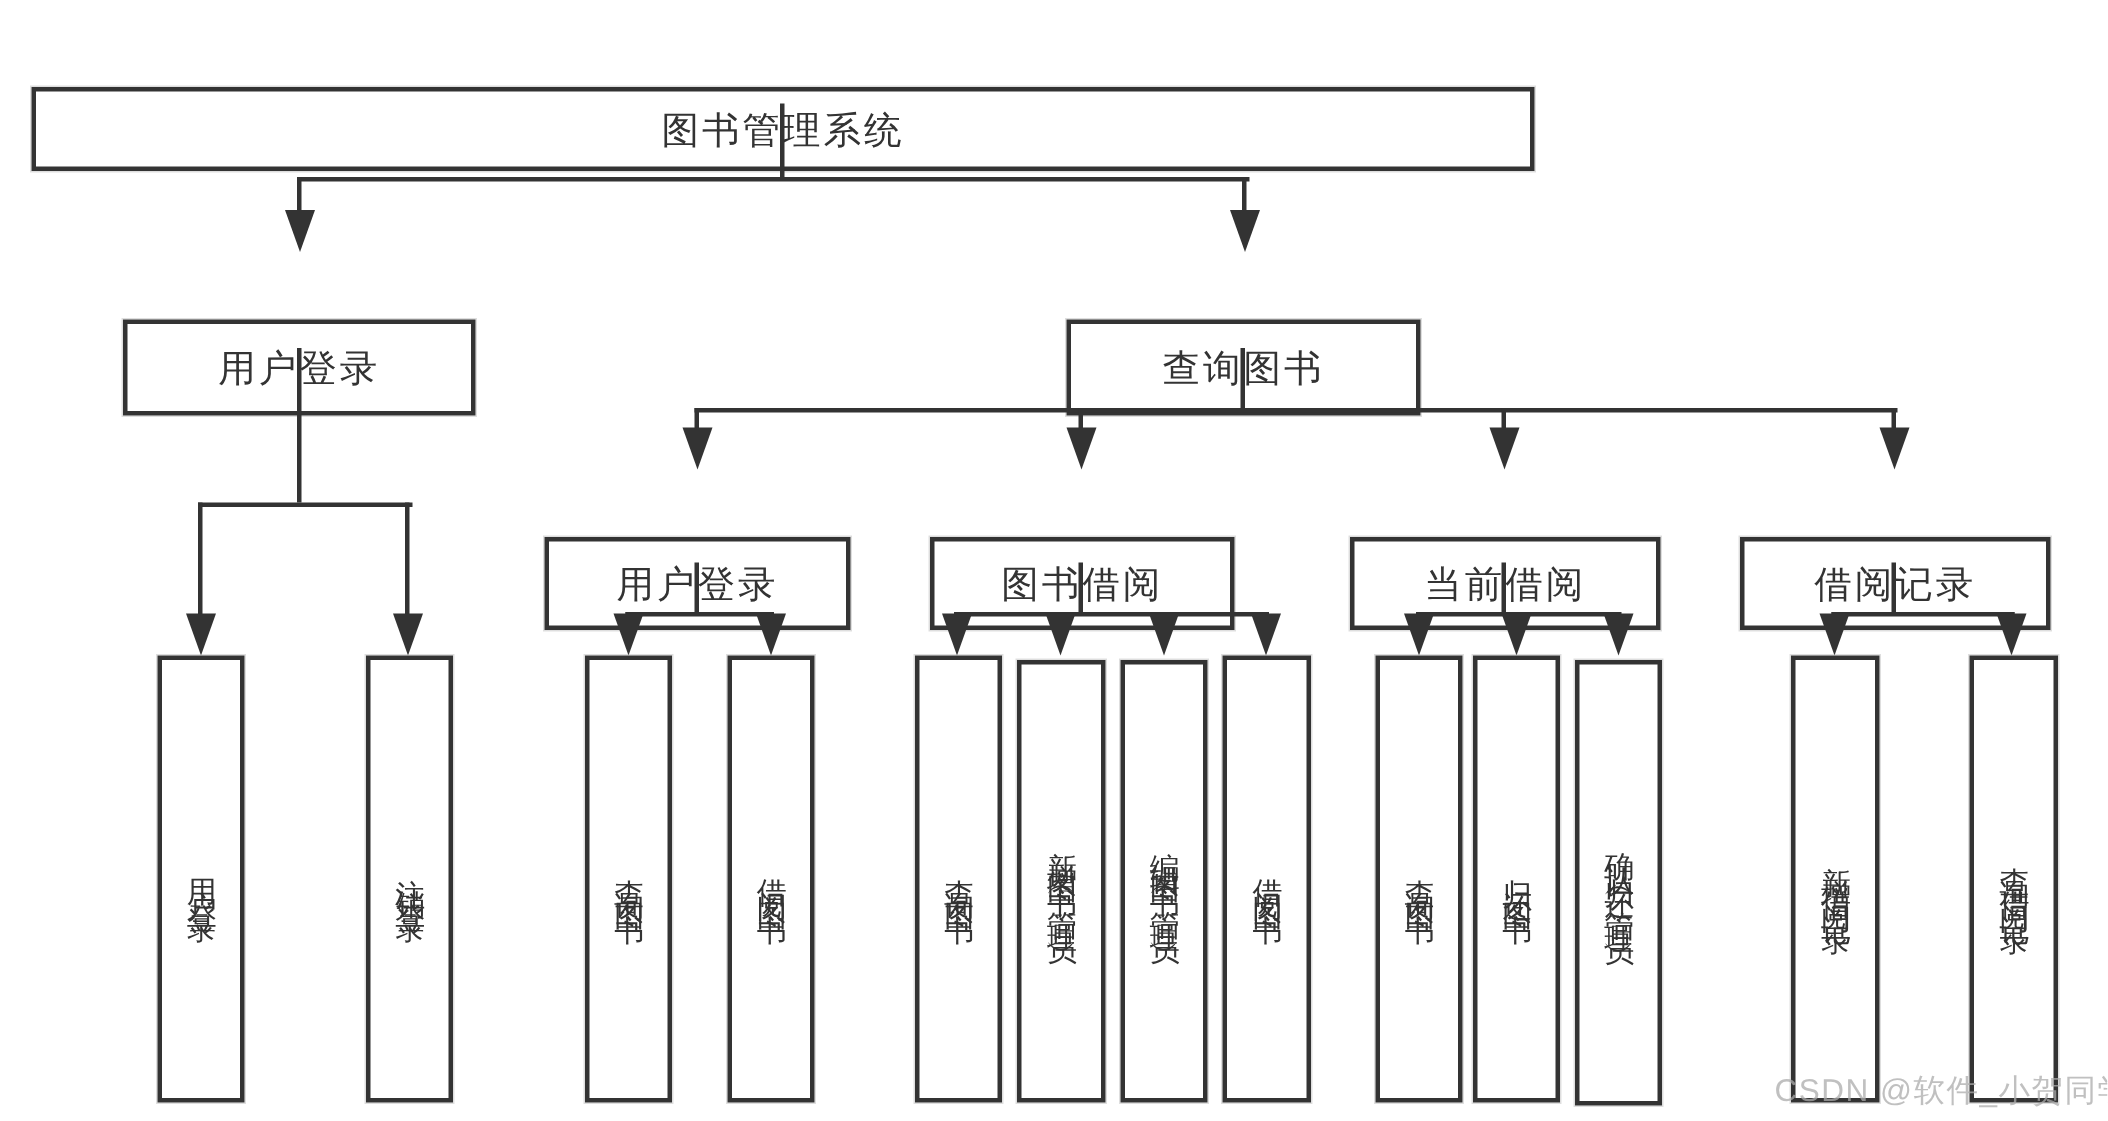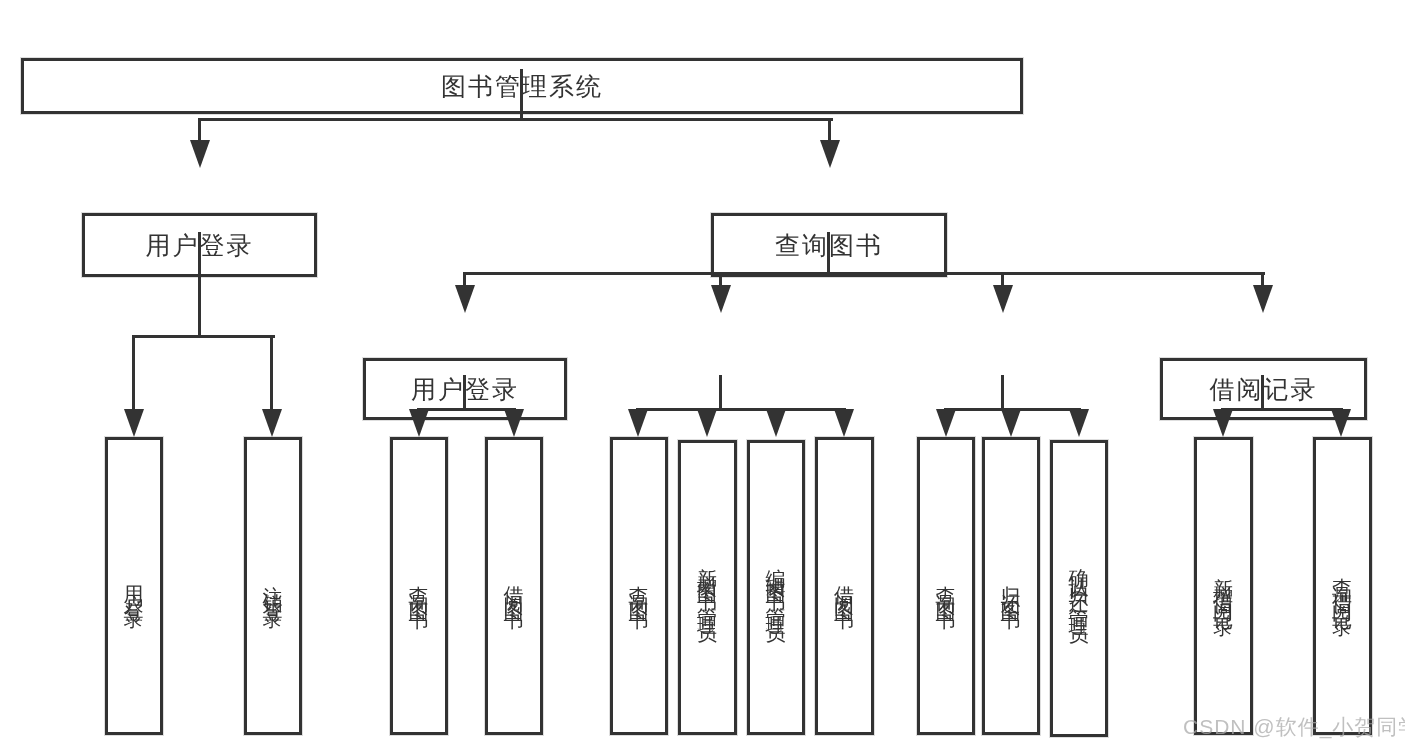--- a/index.html
+++ b/index.html
@@ -109,20 +109,26 @@
   <div class="vline" style="left:1001px; top:272px; height:27px;"></div>
   <div class="vline" style="left:1261px; top:272px; height:27px;"></div>
   <div class="arrow" style="left:455px; top:285px;"></div>
   <div class="arrow" style="left:711px; top:285px;"></div>
   <div class="arrow" style="left:993px; top:285px;"></div>
   <div class="arrow" style="left:1253px; top:285px;"></div>
 
   <div class="box hbox" style="left:363px; top:313px; width:204px; height:62px;">
     <span>用户登录</span>
   </div>
+  <div class="box hbox" style="left:620px; top:313px; width:203px; height:62px;">
+    <span>图书借阅</span>
+  </div>
+  <div class="box hbox" style="left:900px; top:313px; width:207px; height:62px;">
+    <span>当前借阅</span>
+  </div>
   <div class="box hbox" style="left:1160px; top:313px; width:207px; height:62px;">
     <span>借阅记录</span>
   </div>
 
   <div class="vline" style="left:463px; top:375px; height:33px;"></div>
   <div class="hline" style="left:417px; top:408px; width:99px;"></div>
   <div class="vline" style="left:417px; top:408px; height:15px;"></div>
   <div class="vline" style="left:512px; top:408px; height:15px;"></div>
   <div class="arrow" style="left:409px; top:409px;"></div>
   <div class="arrow" style="left:504px; top:409px;"></div>

